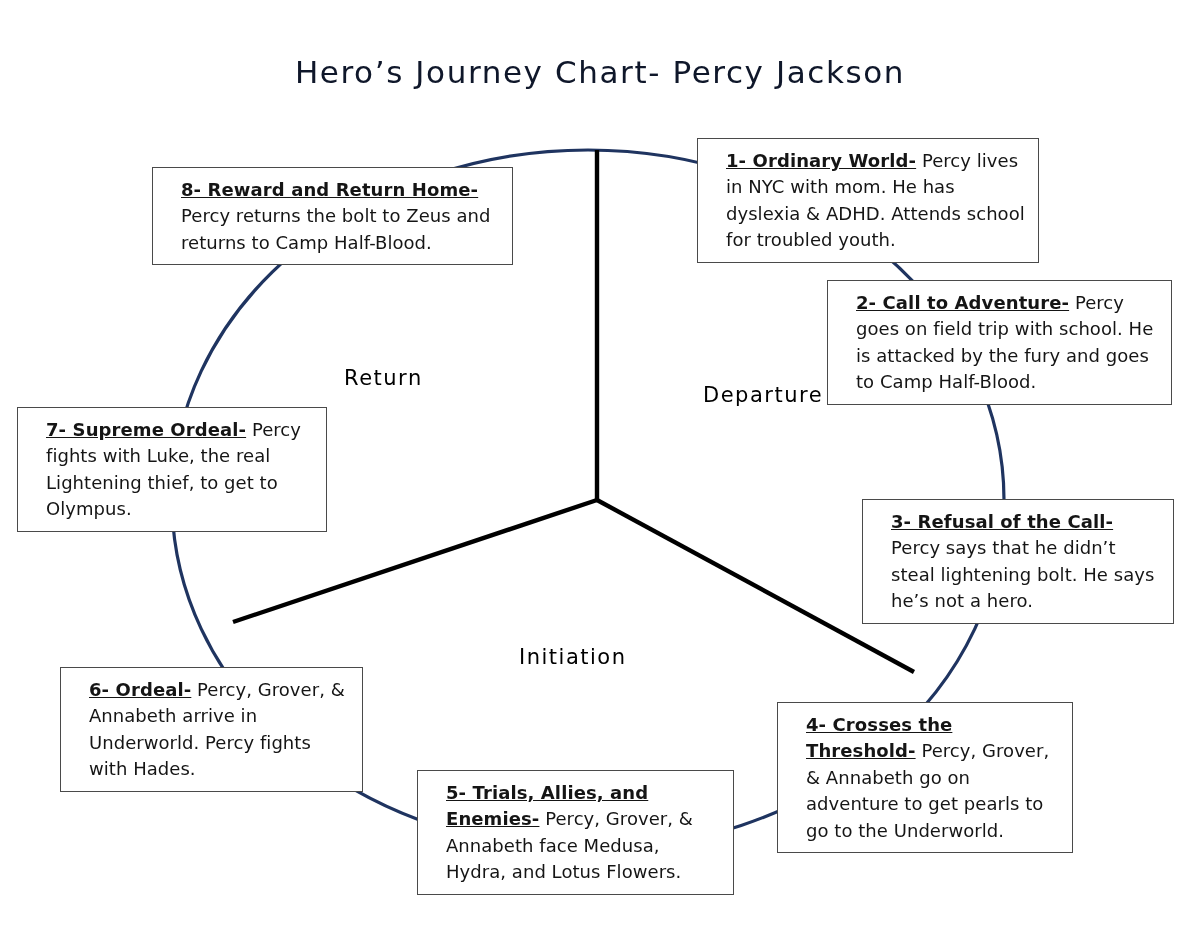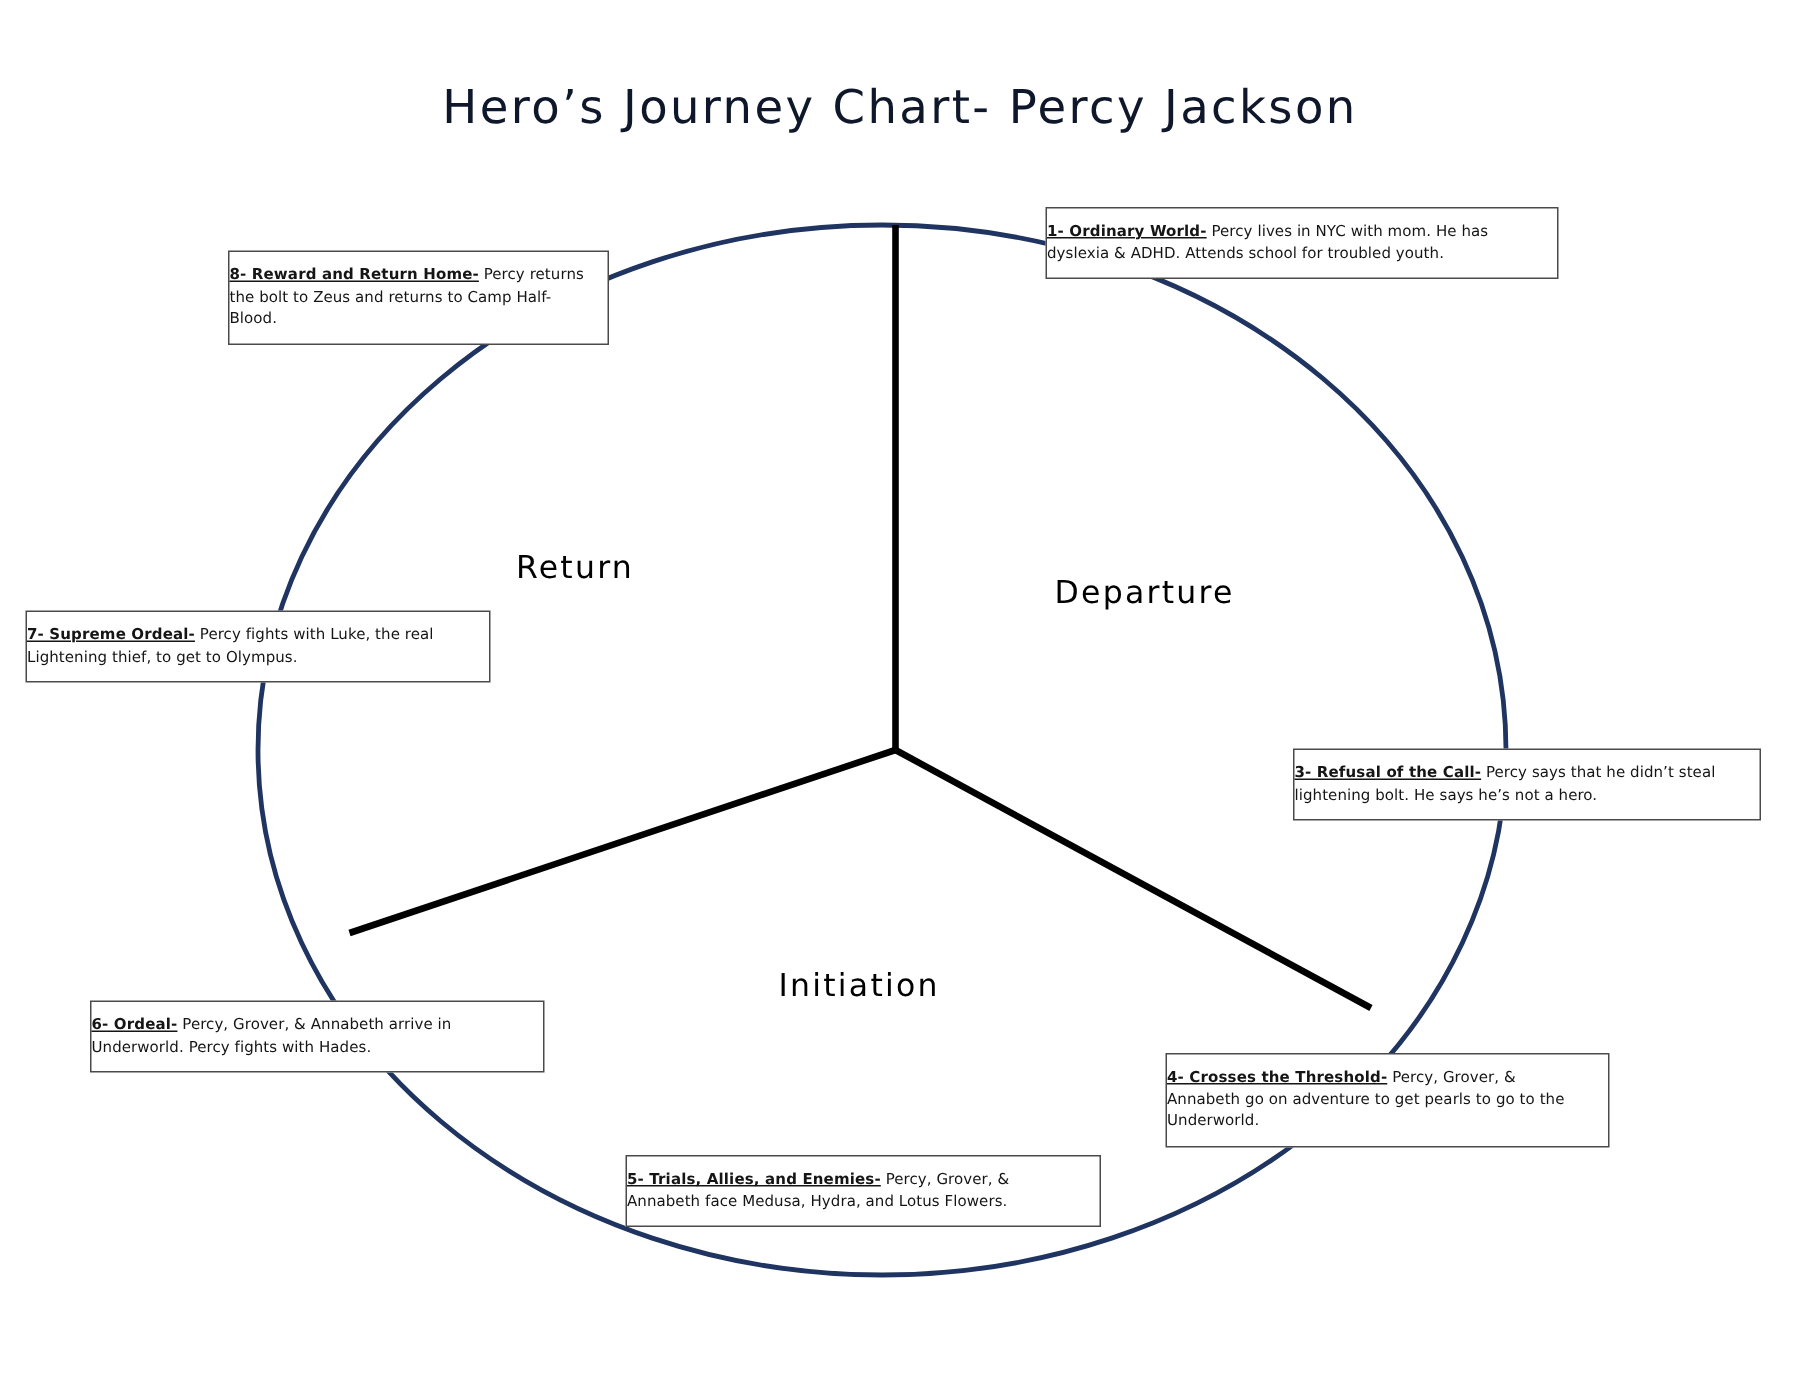--- a/index.html
+++ b/index.html
@@ -52,44 +52,44 @@
   #stage-return    { left: 344px; top: 366px; }
   #stage-departure { left: 703px; top: 383px; }
   #stage-initiation{ left: 519px; top: 645px; }
 
   
   .node-box {
     position: absolute;
     box-sizing: border-box;
     border: 1.3px solid #4a4a4a;
     background: #ffffff;
-    padding: 9px 11px 8px 0;
+    padding: 9px 11px 8px 28px;
     font-family: "DejaVu Sans", sans-serif;
-    font-size: 10px;
+    font-size: 18px;
     line-height: 1.47;
     color: #151515;
     letter-spacing: 0.05px;
   }
   .node-box .node-title {
     font-weight: 700;
     text-decoration: underline;
     letter-spacing: 0.1px;
   }
   .node-box .node-desc {
     font-weight: 400;
   }
 
   #box-1 { left: 697px; top: 138px; width: 342px; }
   #box-2 { left: 827px; top: 280px; width: 345px; }
   #box-3 { left: 862px; top: 499px; width: 312px; }
   #box-4 { left: 777px; top: 702px; width: 296px; }
   #box-5 { left: 417px; top: 770px; width: 317px; }
   #box-6 { left: 60px;  top: 667px; width: 303px; }
   #box-7 { left: 17px;  top: 407px; width: 310px; }
-  #box-8 { left: 152px; top: 167px; width: 254px; }
+  #box-8 { left: 152px; top: 167px; width: 361px; }
 </style>
 </head>
 <body>
 
 <div id="page">
 
   <div id="chart-title">Hero’s Journey Chart- Percy Jackson</div>
 
   <svg id="wheel-svg" viewBox="0 0 1200 927">
 
@@ -102,20 +102,24 @@
 
   <div class="stage-label" id="stage-return">Return</div>
   <div class="stage-label" id="stage-departure">Departure</div>
   <div class="stage-label" id="stage-initiation">Initiation</div>
 
   <div class="node-box" id="box-1">
     <span class="node-title">1- Ordinary World-</span>
     <span class="node-desc">Percy lives in NYC with mom. He has dyslexia &amp; ADHD. Attends school for troubled youth.</span>
   </div>
 
+  <div class="node-box" id="box-2">
+    <span class="node-title">2- Call to Adventure-</span>
+    <span class="node-desc">Percy goes on field trip with school. He is attacked by the fury and goes to Camp Half-Blood.</span>
+  </div>
 
   <div class="node-box" id="box-3">
     <span class="node-title">3- Refusal of the Call-</span>
     <span class="node-desc">Percy says that he didn’t steal lightening bolt. He says he’s not a hero.</span>
   </div>
 
   <div class="node-box" id="box-4">
     <span class="node-title">4- Crosses the Threshold-</span>
     <span class="node-desc">Percy, Grover, &amp; Annabeth go on adventure to get pearls to go to the Underworld.</span>
   </div>

